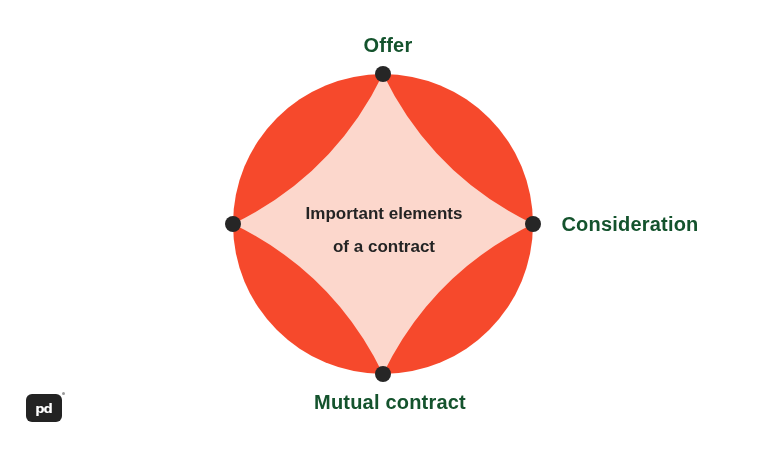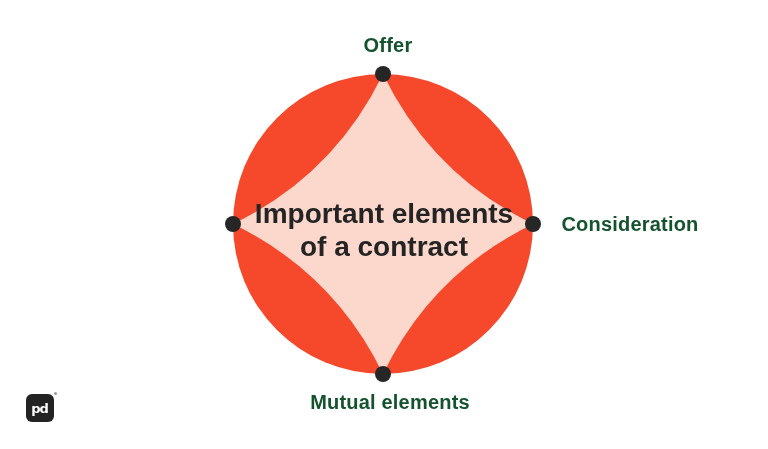--- a/index.html
+++ b/index.html
@@ -32,31 +32,31 @@
   .label-top    { left: 388px; top: 45px;  }
   .label-right  { left: 630px; top: 224px; }
   .label-bottom { left: 390px; top: 402px; }
   .label-left   { left: 148px; top: 224px; }
   .center-title {
     position: absolute;
     left: 384px;
     top: 230px;
     transform: translate(-50%, -50%);
     text-align: center;
-    font-size: 28px;
+    font-size: 17px;
     line-height: 33px;
     font-weight: 700;
     color: #242424;
     white-space: nowrap;
   }
   .logo-badge {
     position: absolute;
     left: 26px;
     top: 394px;
-    width: 28px;
+    width: 36px;
     height: 28px;
     background: #232323;
     border-radius: 6px;
     display: flex;
     align-items: center;
     justify-content: center;
   }
   .logo-monogram {
     color: #ffffff;
     font-family: "DejaVu Sans", sans-serif;
@@ -93,20 +93,20 @@
     <circle cx="233" cy="224" r="8" fill="#262626"></circle>
   </svg>
 
   <div class="center-title">
     <div>Important elements</div>
     <div>of a contract</div>
   </div>
 
   <div class="node-label label-top">Offer</div>
   <div class="node-label label-right">Consideration</div>
-  <div class="node-label label-bottom">Mutual elements</div>
+  <div class="node-label label-bottom">Mutual contract</div>
 
   <div class="logo-badge">
     <span class="logo-monogram">pd</span>
     <span class="logo-mark"></span>
   </div>
 
 </div>
 
 </body></html>

